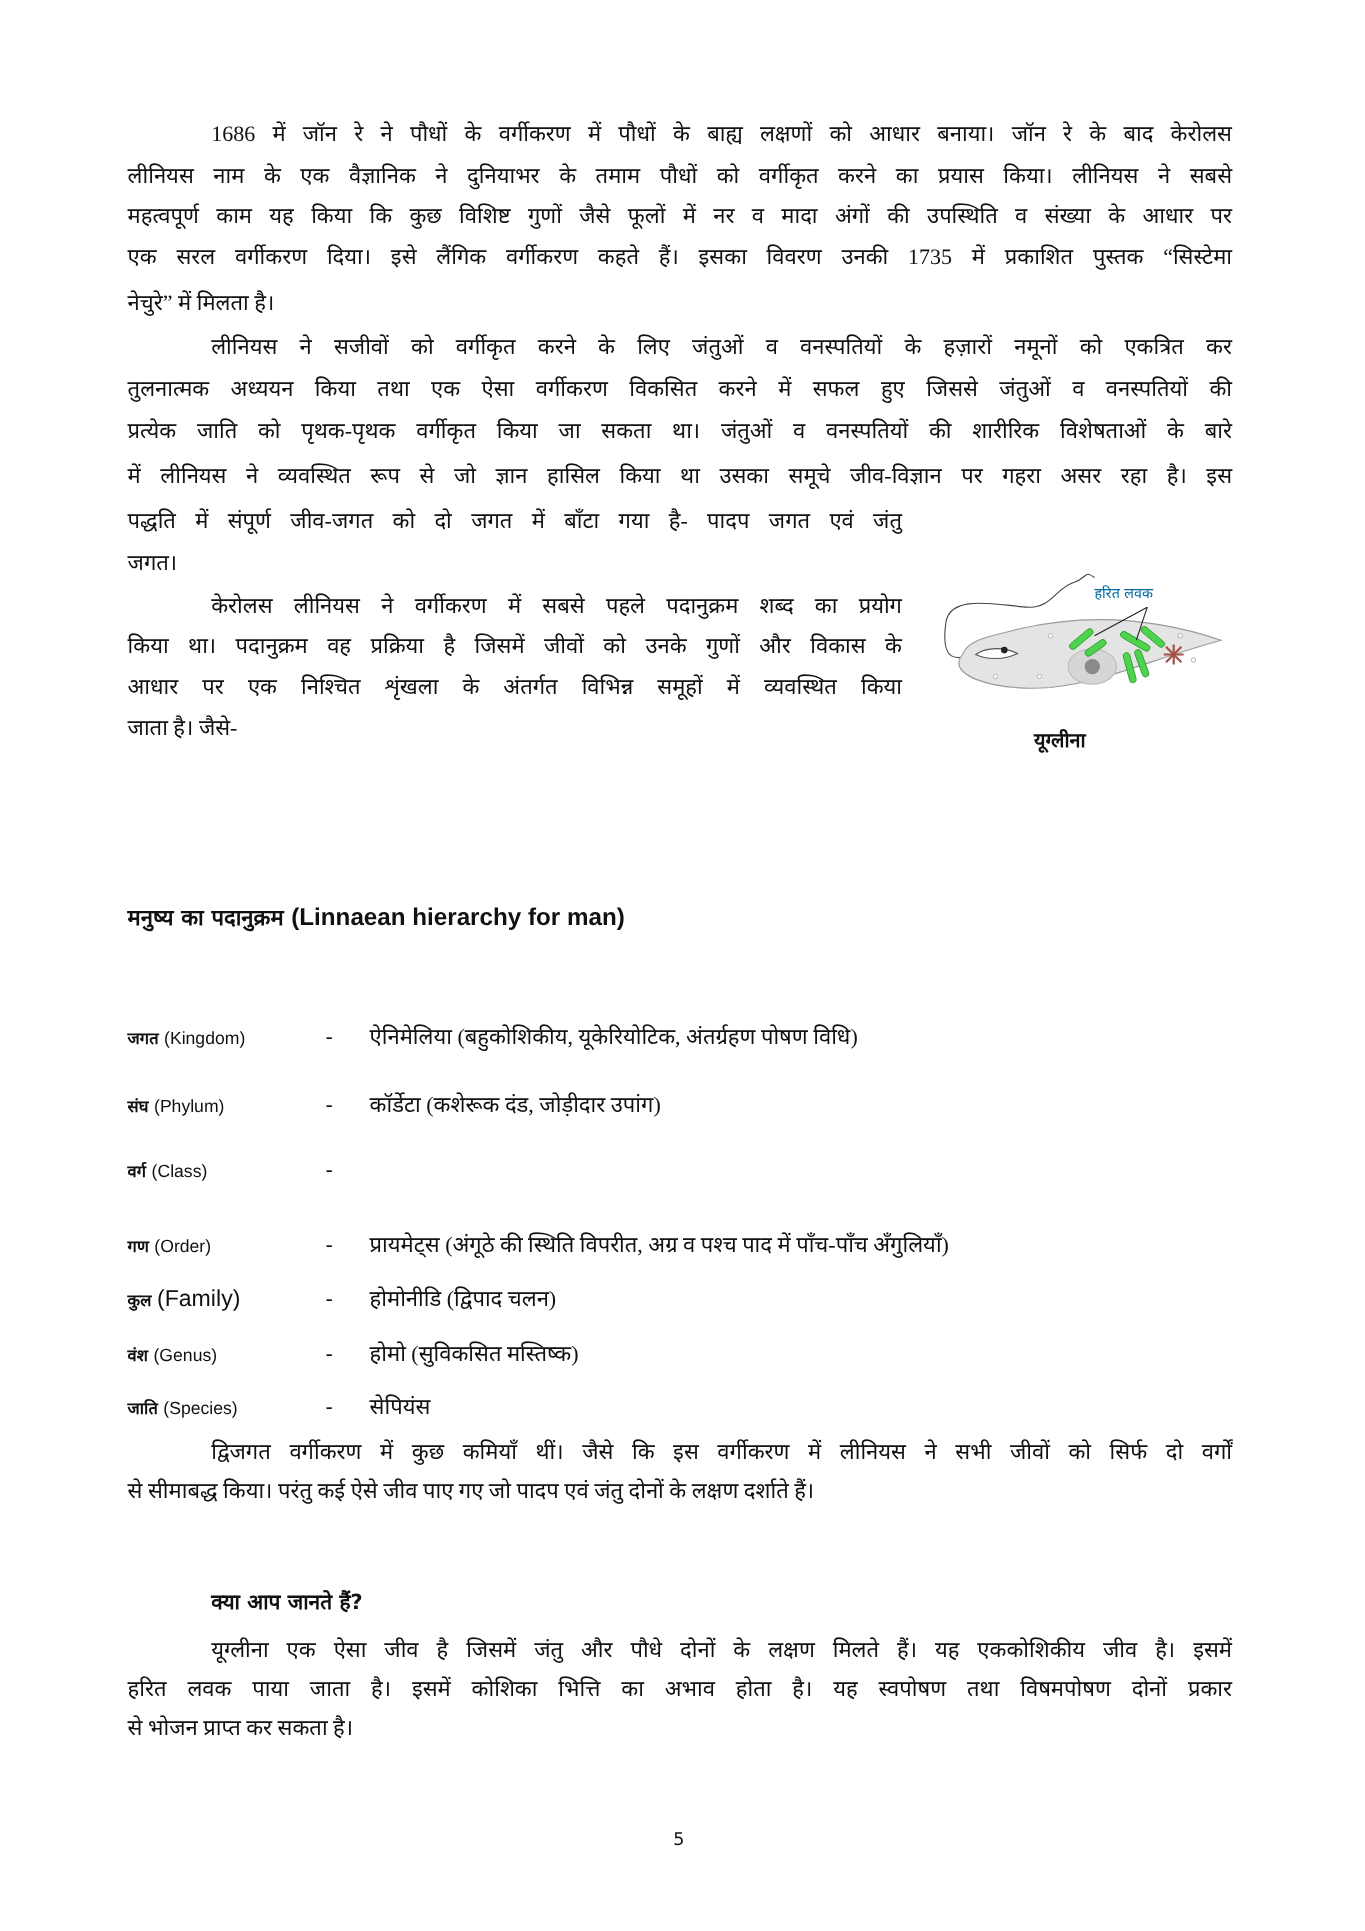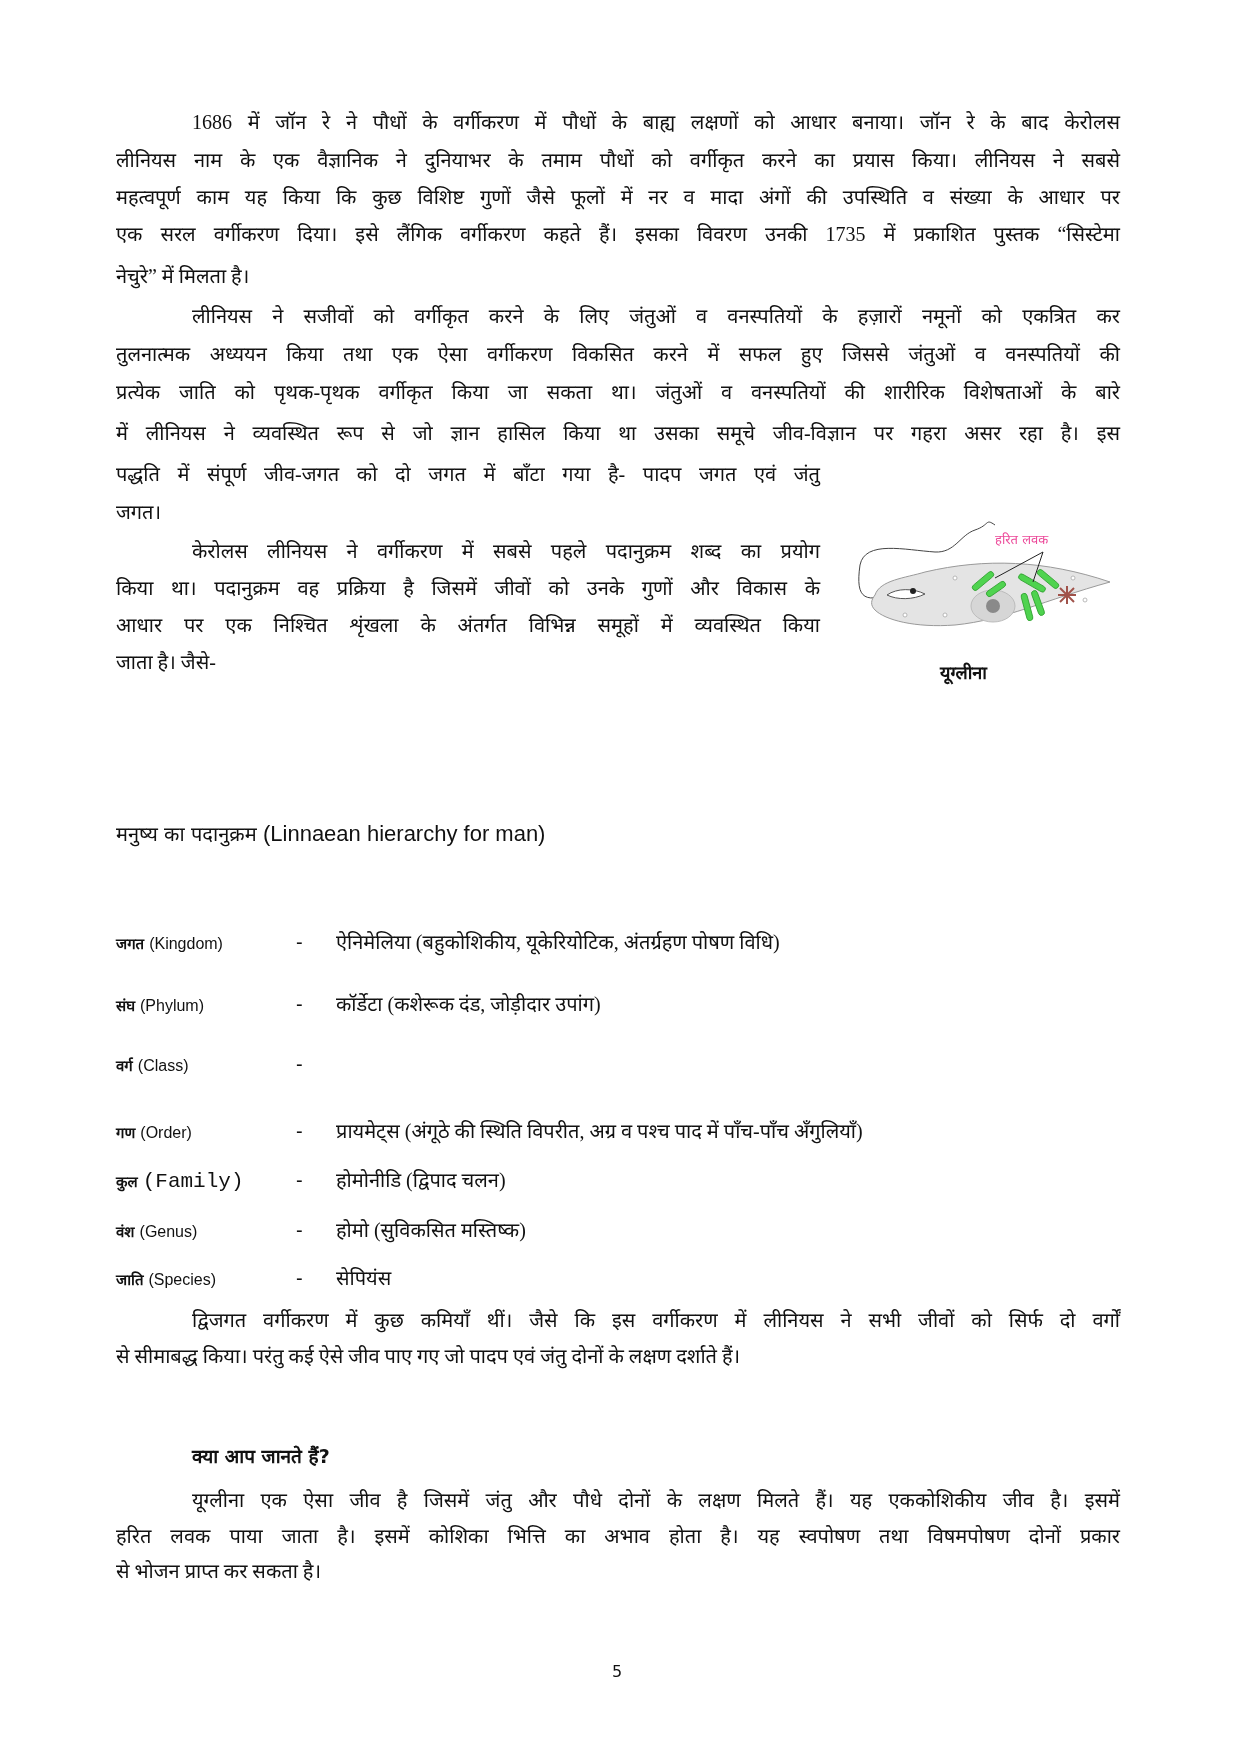--- a/index.html
+++ b/index.html
@@ -5,33 +5,33 @@
   html, body { margin: 0; padding: 0; background: #ffffff; }
   body { width: 1241px; height: 1755px; position: relative; overflow: hidden;
          font-family: "Liberation Serif", "DejaVu Serif", serif; color: #111; }
   .page { position: absolute; left: 0; top: 0; width: 1241px; height: 1713px; }
   .line { position: absolute; left: 116px; width: 1004px; font-size: 20px; line-height: 28px;
           white-space: nowrap; text-align: justify; text-align-last: justify; }
   .line.last { text-align-last: left; }
   .indent { left: 192px; width: 928px; }
   .narrow { width: 704px; }
   .narrow.indent { width: 628px; }
-  .heading { position: absolute; left: 116px; font-family: "DejaVu Sans", sans-serif; font-weight: normal; font-size: 20px; }
+  .heading { position: absolute; left: 116px; font-family: "DejaVu Sans", sans-serif; font-weight: bold; font-size: 20px; }
   .heading .en { font-family: "Liberation Sans", sans-serif; font-size: 22px; }
   .tax-row { position: absolute; left: 116px; font-size: 20px; display: flex; align-items: baseline; }
   .tax-hi { font-family: "DejaVu Sans", sans-serif; font-weight: bold; font-size: 15px; }
   .tax-en { font-family: "Liberation Sans", sans-serif; font-size: 16px; margin-left: 5px; }
-  .tax-en.serif { font-family: Liberation Mono, monospace; font-size: 21px; text-align: right; }
+  .tax-en.serif { font-family: Liberation Sans, sans-serif; font-size: 21px; text-align: right; }
   .tax-label { width: 180px; white-space: nowrap; }
   .tax-dash { width: 40px; font-family: "Liberation Sans", sans-serif; }
   .tax-val { white-space: nowrap; }
   .subhead { position: absolute; left: 192px; font-family: "DejaVu Sans", sans-serif; font-weight: bold; font-size: 19px; text-align: center; }
   .figure { position: absolute; left: 835px; top: 520px; width: 280px; height: 175px; }
   .fig-caption { position: absolute; left: 105px; top: 140px; font-family: "DejaVu Sans", sans-serif; font-weight: bold; font-size: 18px; }
-  .fig-label { position: absolute; left: 160px; top: 10px; font-family: "DejaVu Sans", sans-serif; font-size: 13px; color: #ec4899; }
+  .fig-label { position: absolute; left: 160px; top: 10px; font-family: "DejaVu Sans", sans-serif; font-size: 13px; color: #0369a1; }
   .page-num { position: absolute; left: 612px; top: 1662px; font-family: "DejaVu Sans", sans-serif; font-size: 16px; }
 </style>
 </head>
 <body>
 
 <div class="page">
 
   <div>
     <div class="line indent" style="top:108px">1686 में जॉन रे ने पौधों के वर्गीकरण में पौधों के बाह्य लक्षणों को आधार बनाया। जॉन रे के बाद केरोलस</div>
     <div class="line" style="top:146px">लीनियस नाम के एक वैज्ञानिक ने दुनियाभर के तमाम पौधों को वर्गीकृत करने का प्रयास किया। लीनियस ने सबसे</div>

